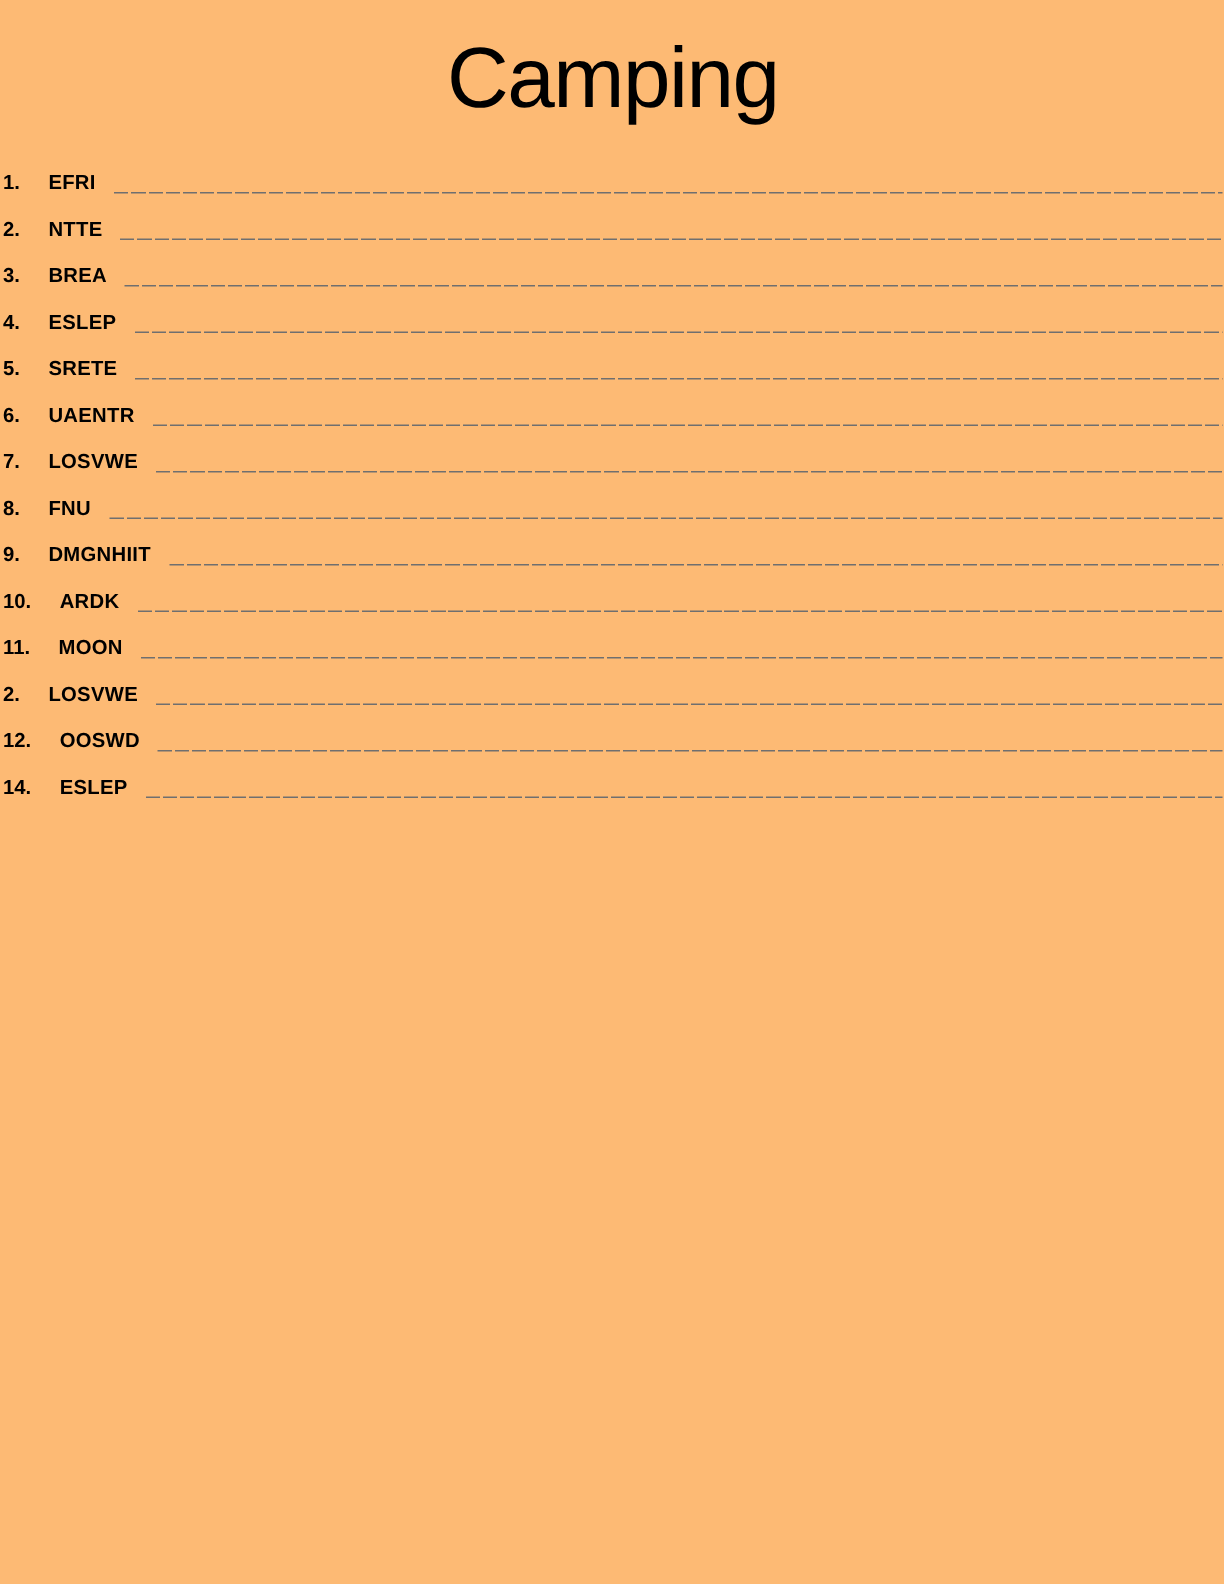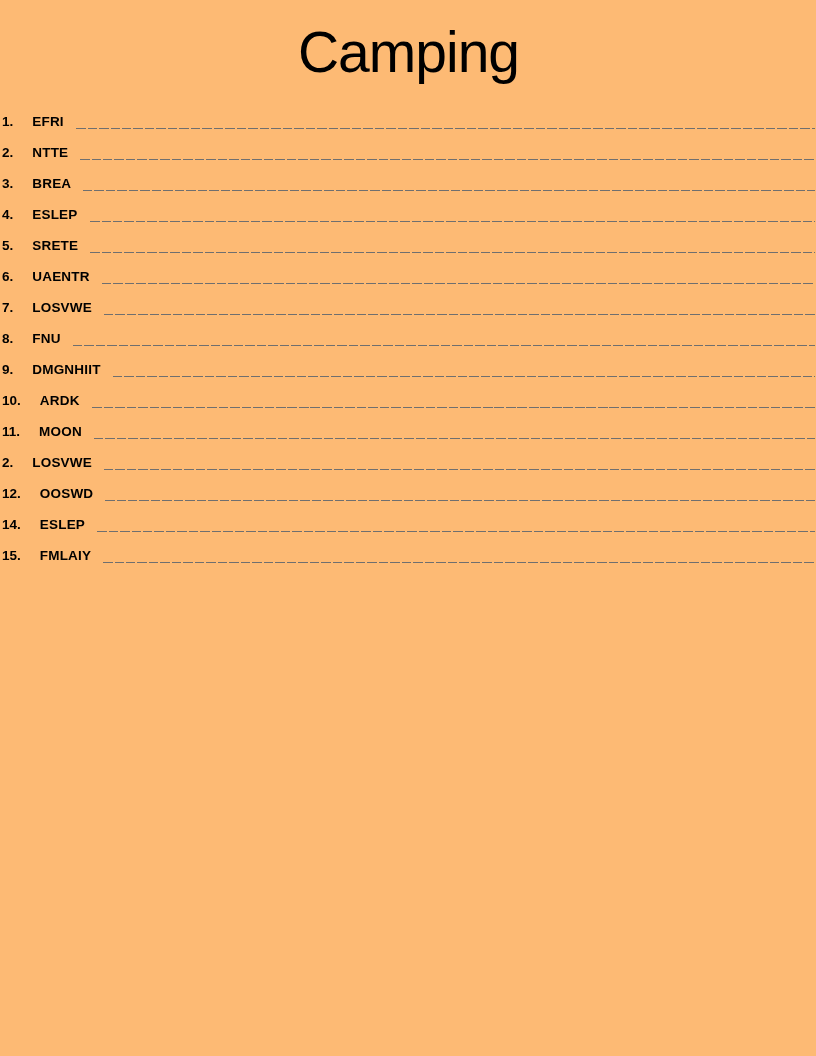--- a/index.html
+++ b/index.html
@@ -146,20 +146,15 @@
       <span class="word">OOSWD</span>
       <span class="blank"></span>
     </div>
 
     <div class="row">
       <span class="num">14.</span>
       <span class="word">ESLEP</span>
       <span class="blank"></span>
     </div>
 
-    <div class="row">
-      <span class="num">15.</span>
-      <span class="word">FMLAIY</span>
-      <span class="blank"></span>
-    </div>
 
   </div>
 </div>
 
 </body></html>

